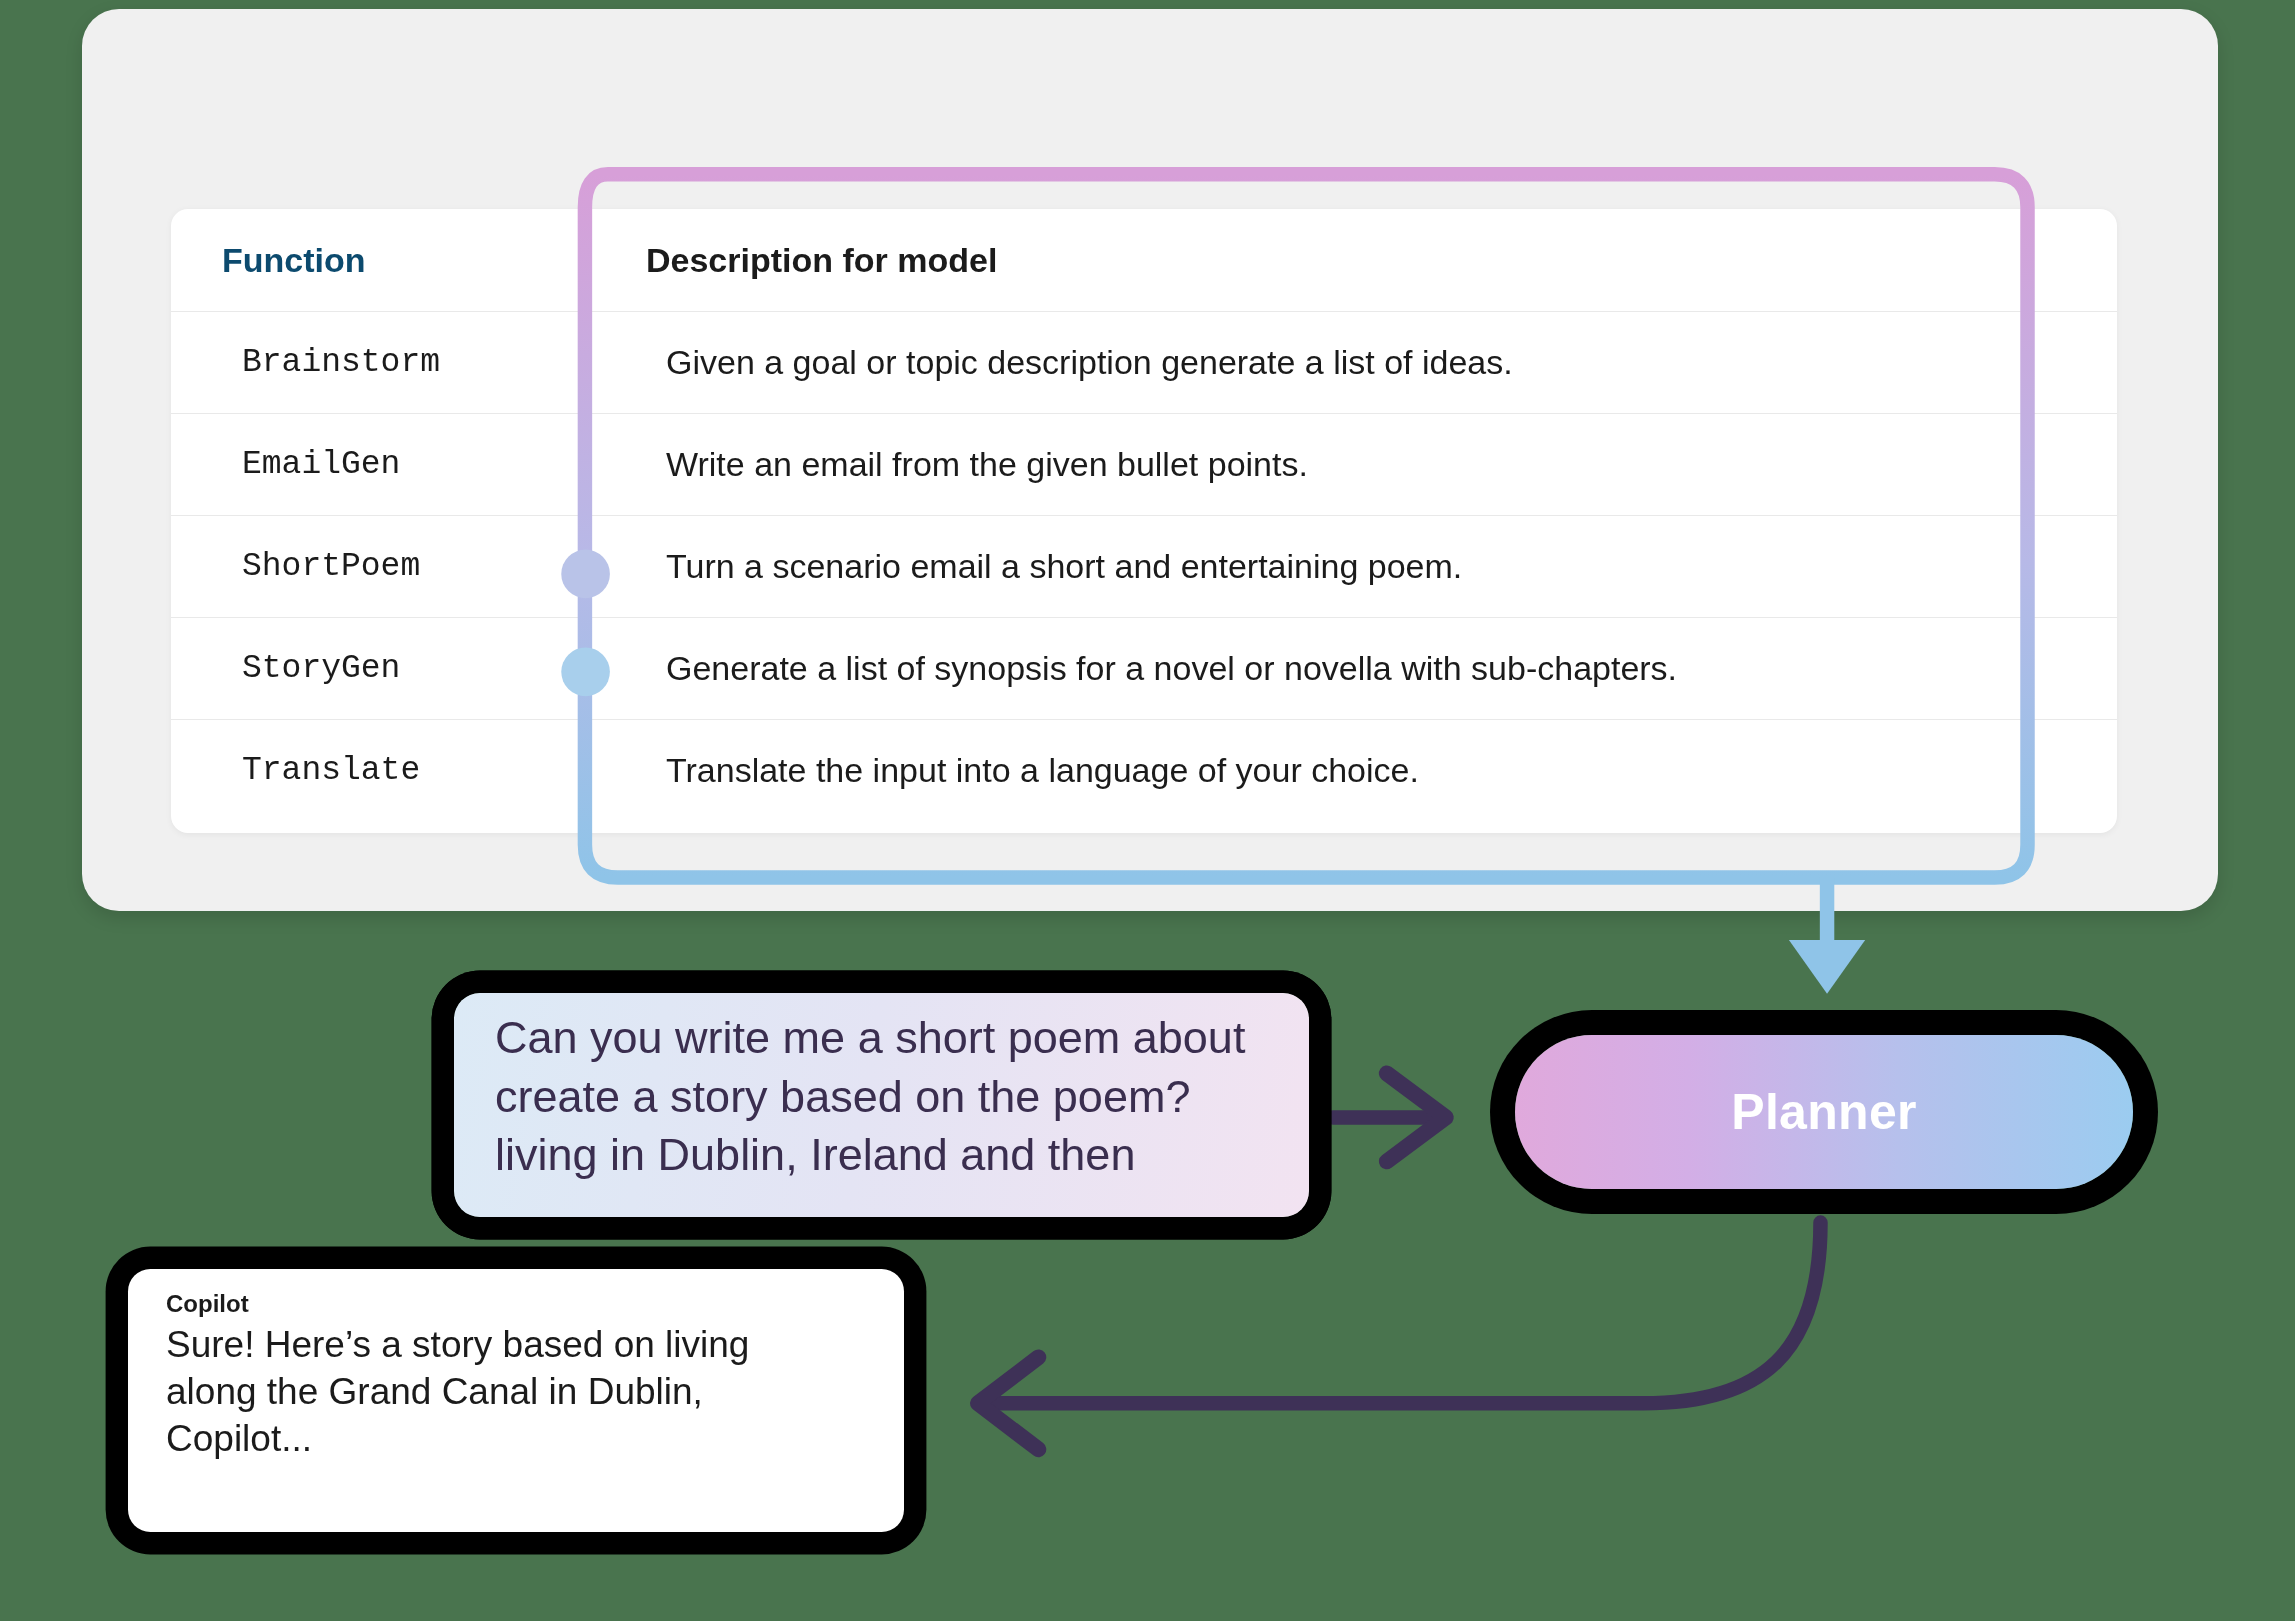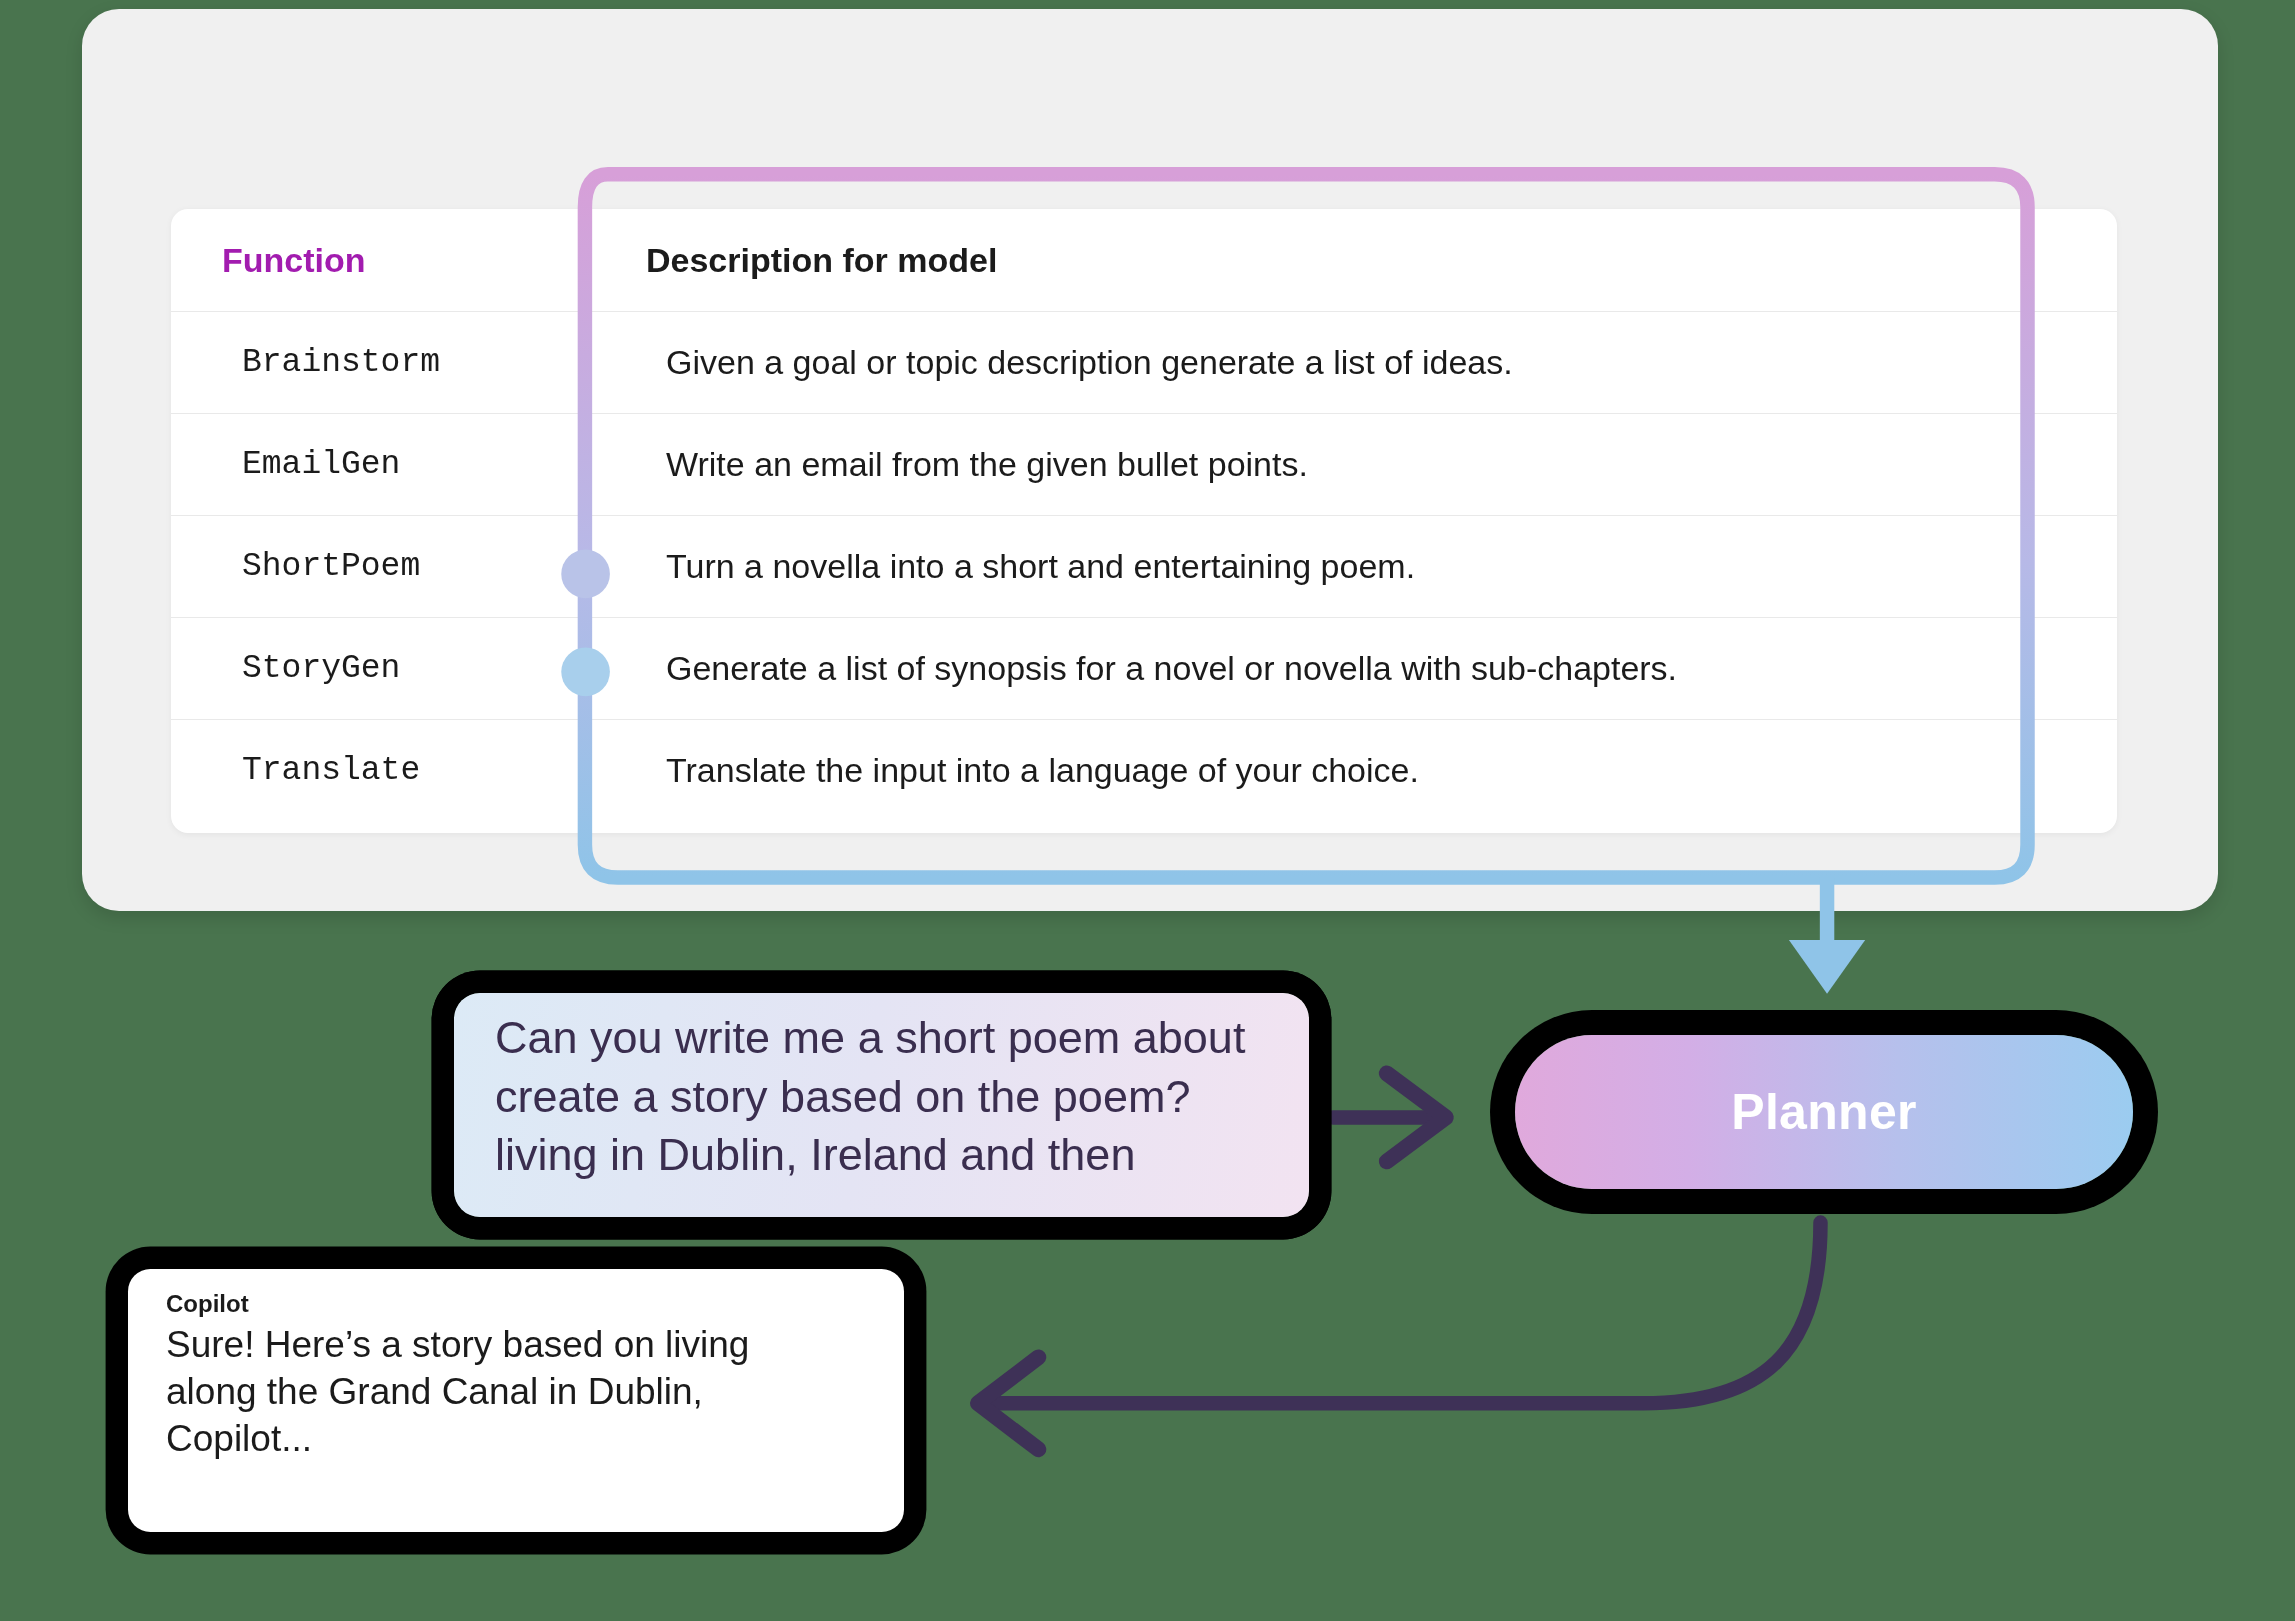--- a/index.html
+++ b/index.html
@@ -36,21 +36,21 @@
     box-shadow:0 1.3px 6.6px rgba(0,0,0,.05);
   }
   .trow{
     display:flex;align-items:center;
     height:102px;
     box-sizing:border-box;
   }
   .trow + .trow{border-top:1.3px solid #E9E9E9;padding-left:20px;}
   .thead .c-fn{
     font-family:"Liberation Sans", sans-serif;
-    font-weight:700;font-size:34px;color:#a21caf;
+    font-weight:700;font-size:34px;color:#0c4a6e;
   }
   .thead .c-desc{
     font-family:"Liberation Sans", sans-serif;
     font-weight:700;font-size:34px;color:#1B1B1B;
   }
   .c-fn{
     width:427px;flex:0 0 427px;
     padding-left:51px;box-sizing:border-box;
     font-family:"Liberation Mono", monospace;
     font-size:33px;color:#1B1B1B;
@@ -128,21 +128,21 @@
       <div class="trow">
         <div class="c-fn">Brainstorm</div>
         <div class="c-desc">Given a goal or topic description generate a list of ideas.</div>
       </div>
       <div class="trow">
         <div class="c-fn">EmailGen</div>
         <div class="c-desc">Write an email from the given bullet points.</div>
       </div>
       <div class="trow">
         <div class="c-fn">ShortPoem</div>
-        <div class="c-desc">Turn a novella into a short and entertaining poem.</div>
+        <div class="c-desc">Turn a scenario email a short and entertaining poem.</div>
       </div>
       <div class="trow">
         <div class="c-fn">StoryGen</div>
         <div class="c-desc">Generate a list of synopsis for a novel or novella with sub-chapters.</div>
       </div>
       <div class="trow">
         <div class="c-fn">Translate</div>
         <div class="c-desc">Translate the input into a language of your choice.</div>
       </div>
     </div>

